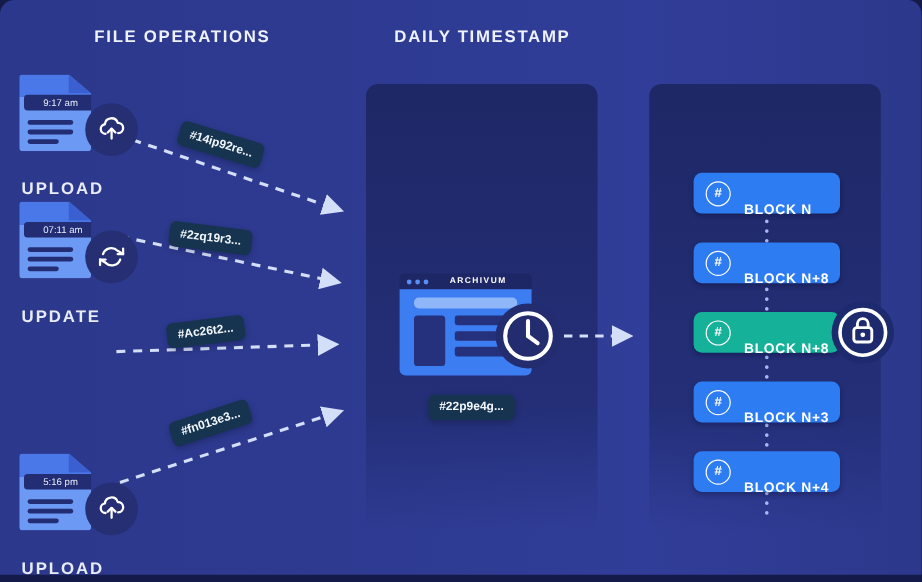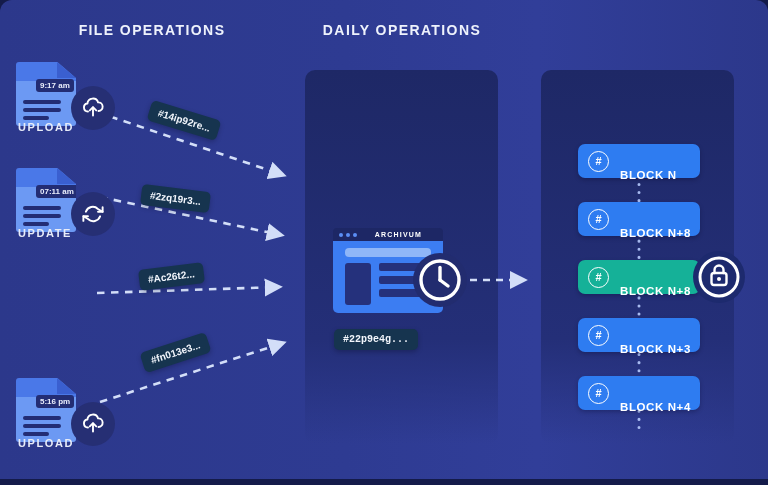--- a/index.html
+++ b/index.html
@@ -25,37 +25,37 @@
   svg.connectors{position:absolute;left:0;top:0;z-index:1;}
   .layer{position:absolute;z-index:2;}
 
   
   .file-item{position:absolute;left:16px;width:110px;height:88px;}
   .doc{position:absolute;left:0;top:0;width:60px;height:64px;border-radius:3px;
     background:linear-gradient(180deg,var(--doc-dark) 0 30%,var(--doc) 30%);
     clip-path:polygon(0 0,69% 0,100% 25%,100% 100%,0 100%);}
   .doc-fold{position:absolute;right:0;top:0;width:19px;height:16px;background:var(--fold);
     clip-path:polygon(0 0,100% 100%,0 100%);}
-  .doc-time{position:absolute;left:20px;top:17px;background:var(--ink);color:#e9edfb;
-    font-size:8px;font-weight:bold;padding:2px 4px;border-radius:3px;white-space:nowrap;}
+  .doc-time{position:absolute;left:4px;top:17px;background:var(--ink);color:#e9edfb;
+    font-size:8px;font-weight:normal;padding:2px 16px;border-radius:3px;white-space:nowrap;}
   .doc-line{position:absolute;left:7px;height:4px;border-radius:2px;background:var(--ink);}
   .dl1{top:38px;width:38px;} .dl2{top:46px;width:38px;} .dl3{top:54px;width:26px;}
   .op-circle{position:absolute;left:55px;top:24px;width:44px;height:44px;border-radius:50%;
     background:var(--navy);display:flex;align-items:center;justify-content:center;}
-  .op-label{position:absolute;left:2px;top:59px;color:#e8ecf8;font-size:11px;
+  .op-label{position:absolute;left:2px;top:87px;color:#e8ecf8;font-size:14px;
     font-weight:bold;letter-spacing:1.6px;white-space:nowrap;}
 
   .hash-badge{position:absolute;background:var(--badge);color:#f2f6fc;font-size:10px;
     font-weight:bold;padding:5px 9px;border-radius:5px;white-space:nowrap;z-index:3;
     box-shadow:0 2px 5px rgba(0,0,20,.25);}
   .hb1{left:148px;top:110px;transform:rotate(17deg);}
   .hb2{left:141px;top:188px;transform:rotate(7deg);}
   .hb3{left:139px;top:266px;transform:rotate(-7deg);}
   .hb4{left:141px;top:342px;transform:rotate(-18deg);}
-  .hb5{left:334px;top:329px;font-family:Liberation Mono, monospace;}
+  .hb5{left:357px;top:329px;}
 
   
   .browser{position:absolute;left:333px;top:228px;width:110px;z-index:2;}
   .browser-titlebar{height:13px;background:var(--browser-bar);border-radius:4px 4px 0 0;
     display:flex;align-items:center;padding:0 6px;}
   .dot{width:4px;height:4px;border-radius:50%;background:#5b8ef5;margin-right:3px;}
   .browser-title{flex:1;text-align:center;color:#fff;font-size:7px;font-weight:bold;
     letter-spacing:1.2px;}
   .browser-body{position:relative;height:72px;background:var(--browser-body);
     border-radius:0 0 5px 5px;}
@@ -98,21 +98,21 @@
     <path d="M100 197 L281 235" stroke="#d3def8" stroke-width="2.6" stroke-dasharray="7.5 6.5" fill="none" marker-end="url(#arw)"></path>
     <path d="M97 293 L279 287" stroke="#d3def8" stroke-width="2.6" stroke-dasharray="7.5 6.5" fill="none" marker-end="url(#arw)"></path>
     <path d="M100 402 L283 343" stroke="#d3def8" stroke-width="2.6" stroke-dasharray="7.5 6.5" fill="none" marker-end="url(#arw)"></path>
     <path d="M470 280 L524 280" stroke="#d3def8" stroke-width="2.6" stroke-dasharray="7 6" fill="none" marker-end="url(#arw)"></path>
   </svg>
 
   <div class="panel panel-mid layer" style="z-index:0;"></div>
   <div class="panel panel-right layer" style="z-index:0;"></div>
 
   <div class="col-title" style="left:152px;">FILE OPERATIONS</div>
-  <div class="col-title" style="left:402px;">DAILY OPERATIONS</div>
+  <div class="col-title" style="left:402px;">DAILY TIMESTAMP</div>
 
   <div class="file-item layer" style="top:62px;">
     <div class="doc">
       <div class="doc-fold"></div>
       <div class="doc-time">9:17 am</div>
       <div class="doc-line dl1"></div>
       <div class="doc-line dl2"></div>
       <div class="doc-line dl3"></div>
     </div>
     <div class="op-circle">

